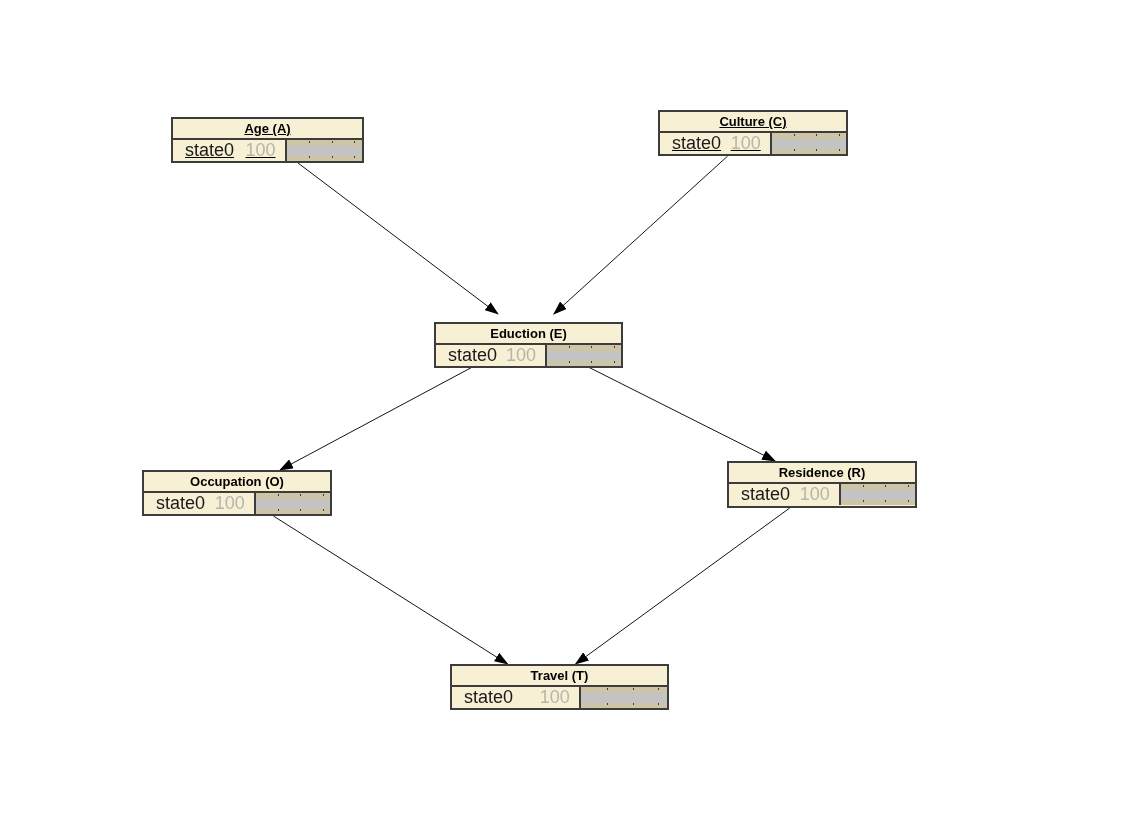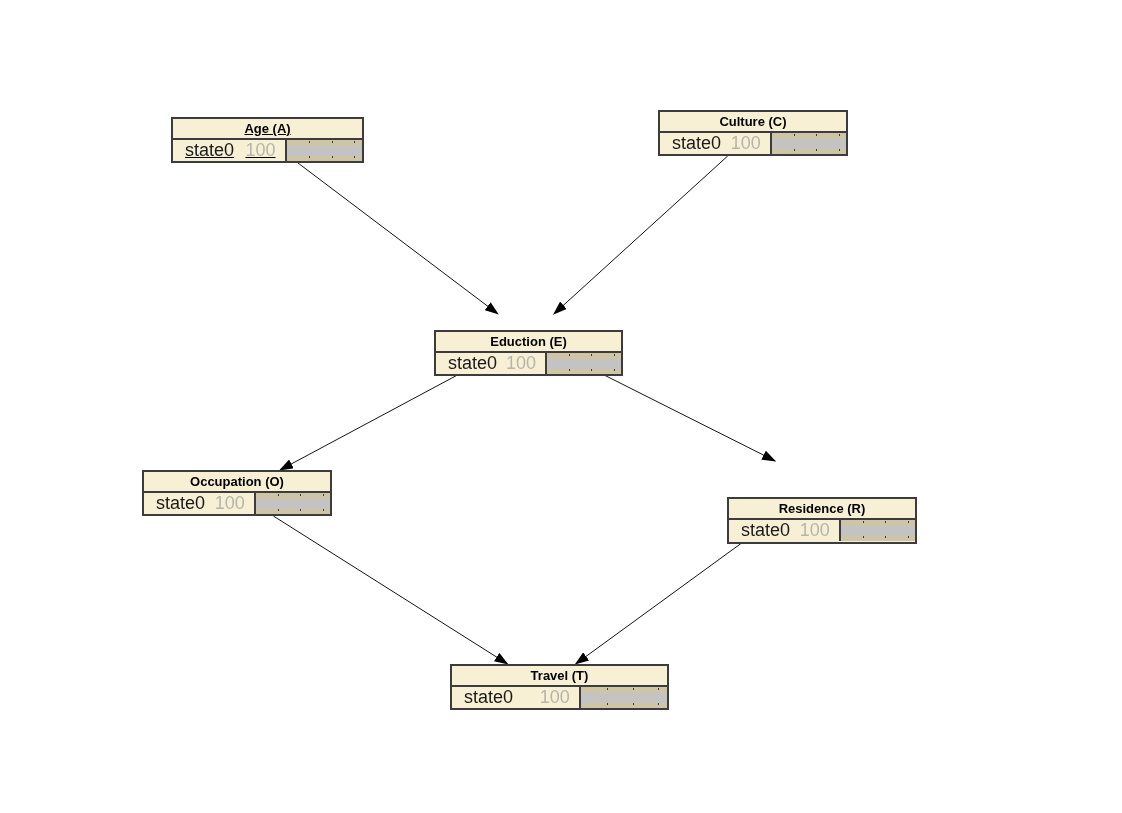--- a/index.html
+++ b/index.html
@@ -110,36 +110,36 @@
         <span class="bn-value">100</span>
       </div>
       <div class="bn-bararea">
         <span class="bn-grid g1"></span>
         <span class="bn-grid g2"></span>
         <span class="bn-grid g3"></span>
         <span class="bn-bar" style="width: 100%;"></span>
       </div>
     </div>
   </div>
-      <div class="bn-node" style="left: 658px; top: 110px; width: 190px; height: 46px;">
+      <div class="bn-node" style="left: 658px; top: 110px; width: 190px; height: 46px; text-decoration: underline;">
     <div class="bn-title">Culture (C)</div>
     <div class="bn-staterow">
       <div class="bn-labelzone">
         <span class="bn-state">state0</span>
         <span class="bn-value">100</span>
       </div>
       <div class="bn-bararea">
         <span class="bn-grid g1"></span>
         <span class="bn-grid g2"></span>
         <span class="bn-grid g3"></span>
         <span class="bn-bar" style="width: 100%;"></span>
       </div>
     </div>
   </div>
-      <div class="bn-node" style="left: 434px; top: 330px; width: 189px; height: 46px;">
+      <div class="bn-node" style="left: 434px; top: 322px; width: 189px; height: 46px;">
     <div class="bn-title">Eduction (E)</div>
     <div class="bn-staterow">
       <div class="bn-labelzone">
         <span class="bn-state">state0</span>
         <span class="bn-value">100</span>
       </div>
       <div class="bn-bararea">
         <span class="bn-grid g1"></span>
         <span class="bn-grid g2"></span>
         <span class="bn-grid g3"></span>
@@ -155,21 +155,21 @@
         <span class="bn-value">100</span>
       </div>
       <div class="bn-bararea">
         <span class="bn-grid g1"></span>
         <span class="bn-grid g2"></span>
         <span class="bn-grid g3"></span>
         <span class="bn-bar" style="width: 100%;"></span>
       </div>
     </div>
   </div>
-      <div class="bn-node" style="left: 727px; top: 461px; width: 190px; height: 47px; margin-top: 36px;">
+      <div class="bn-node" style="left: 727px; top: 461px; width: 190px; height: 47px;">
     <div class="bn-title">Residence (R)</div>
     <div class="bn-staterow">
       <div class="bn-labelzone">
         <span class="bn-state">state0</span>
         <span class="bn-value">100</span>
       </div>
       <div class="bn-bararea">
         <span class="bn-grid g1"></span>
         <span class="bn-grid g2"></span>
         <span class="bn-grid g3"></span>

